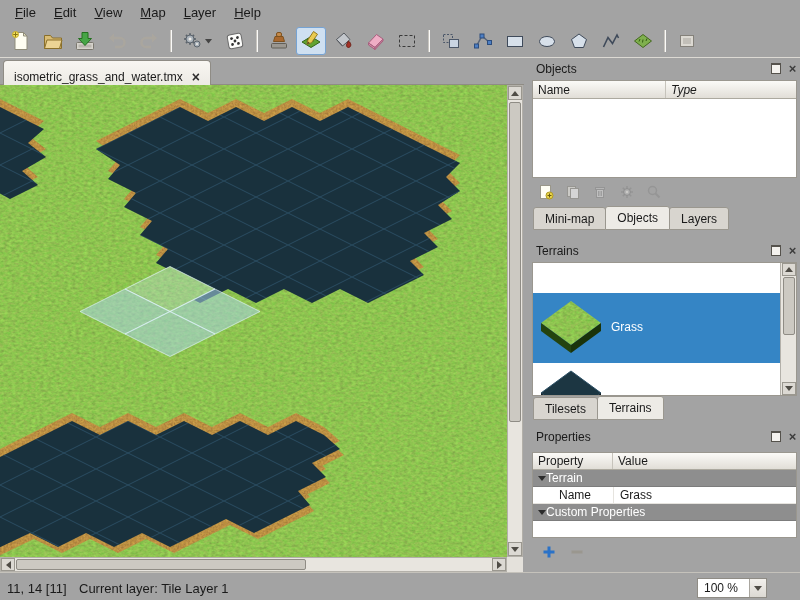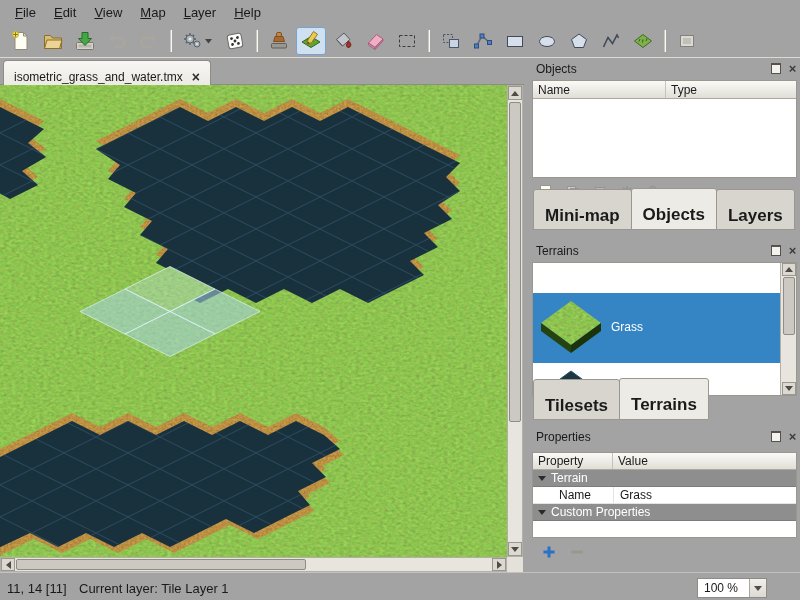--- a/index.html
+++ b/index.html
@@ -54,36 +54,36 @@
 
   .panel-frame { position:absolute; background:#ffffff; border:1px solid #9a978f; box-sizing:border-box; overflow:hidden; }
   .thead { display:flex; height:18px; background:linear-gradient(#fbfaf7,#e1ded7);
            border-bottom:1px solid #aca99f; box-sizing:border-box; }
   .th { padding:2px 5px; border-right:1px solid #c6c3bb; box-sizing:border-box; }
 
   .mini-toolbar { position:absolute; left:536px; display:flex; gap:7px; }
   .mbtn { width:20px; height:20px; display:flex; align-items:center; justify-content:center; }
 
   .dock-tabs { position:absolute; display:flex; align-items:flex-end; height:23px; }
-  .dtab { padding:16px 11px 3px; font-size:17px; background:#d8d5cf; border:1px solid #9a978f;
-          border-radius:3px 3px 0 0; margin-right:-1px;font-weight:bold; }
+  .dtab { padding:4px 11px 3px; font-size:12px; background:#d8d5cf; border:1px solid #9a978f;
+          border-radius:3px 3px 0 0; margin-right:-1px; }
   .dtab.active { background:#edebe6; position:relative; z-index:2; padding-bottom:4px; }
 
   
   .tl-header { position:absolute; left:0; top:0; width:247px; height:30px; line-height:30px;
                padding-left:8px; font-weight:bold; background:#fff; border-bottom:1px solid #e3e1db; box-sizing:border-box; }
   .tl-row { position:absolute; left:0; width:247px; height:70px; }
   .tl-row.selected { background:#3585c5; }
   .tl-label { position:absolute; left:78px; top:27px; font-size:12px; }
   .tl-row.selected .tl-label { color:#ffffff; }
   .tl-sb { position:absolute; right:0; top:0; width:16px; height:132px; background:#e8e5df; border-left:1px solid #b3b0a9; box-sizing:border-box; }
 
   
   .prop-group { height:17px; background:#8e8e8e; color:#ffffff; display:flex; align-items:center;
-                padding-left:5px; gap:5px; border-bottom:1px solid #7c7c7c; box-sizing:border-box; }
+                padding-left:5px; border-bottom:1px solid #7c7c7c; box-sizing:border-box; }
   .tri { width:0; height:0; border-left:4px solid transparent; border-right:4px solid transparent; border-top:5px solid #2b2b2b; }
   .prop-row { height:17px; display:flex; background:#fff; border-bottom:1px solid #e6e4df; box-sizing:border-box; }
   .pc-name  { width:80px; padding:1px 4px 0 26px; box-sizing:border-box; }
   .pc-value { flex:1; padding:1px 4px 0 6px; border-left:1px solid #e6e4df; box-sizing:border-box; }
   .pm-btns { position:absolute; left:540px; top:544px; display:flex; gap:10px; }
   .pbtn { width:18px; height:16px; display:flex; align-items:center; justify-content:center; }
 
   
   .statusbar { position:absolute; left:0; top:572px; width:800px; height:28px;
                border-top:1px solid #c5c2bb; box-sizing:border-box; font-size:13px; }
@@ -328,21 +328,21 @@
     <span class="dkbtn">
         <span class="float-glyph"></span>
       </span>
     <span class="dkbtn">
         <span class="close-glyph">×</span>
       </span>
   </div>
   <div class="panel-frame" style="left:532px;top:80px;width:265px;height:98px;">
     <div class="thead">
       <div class="th" style="width:133px;">Name</div>
-      <div class="th" style="flex:1;border-right:none;">Type</div>
+      <div class="th" style="flex:1;border-right:none;font-style:italic;">Type</div>
     </div>
   </div>
   <div class="mini-toolbar" style="top:182px;">
     <span class="mbtn">
         <svg width="16" height="16" viewBox="0 0 16 16">
           <rect x="2.5" y="1.5" width="10" height="13" fill="#fffef4" stroke="#9a978a"></rect>
           <circle cx="11.5" cy="11.5" r="3.5" fill="#e9d44a" stroke="#b09a20"></circle>
           <path d="M11.5,9.5 v4 M9.5,11.5 h4" stroke="#6a5a10"></path>
         </svg>
       </span>

